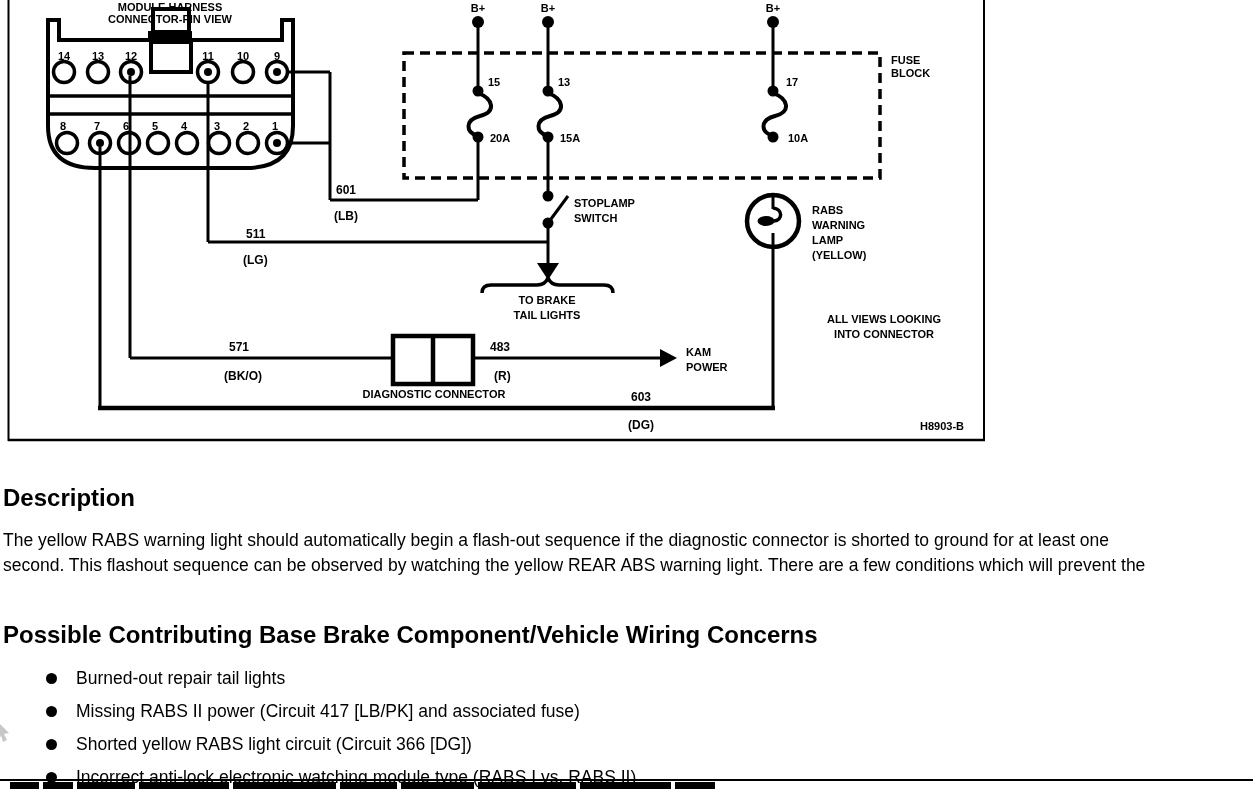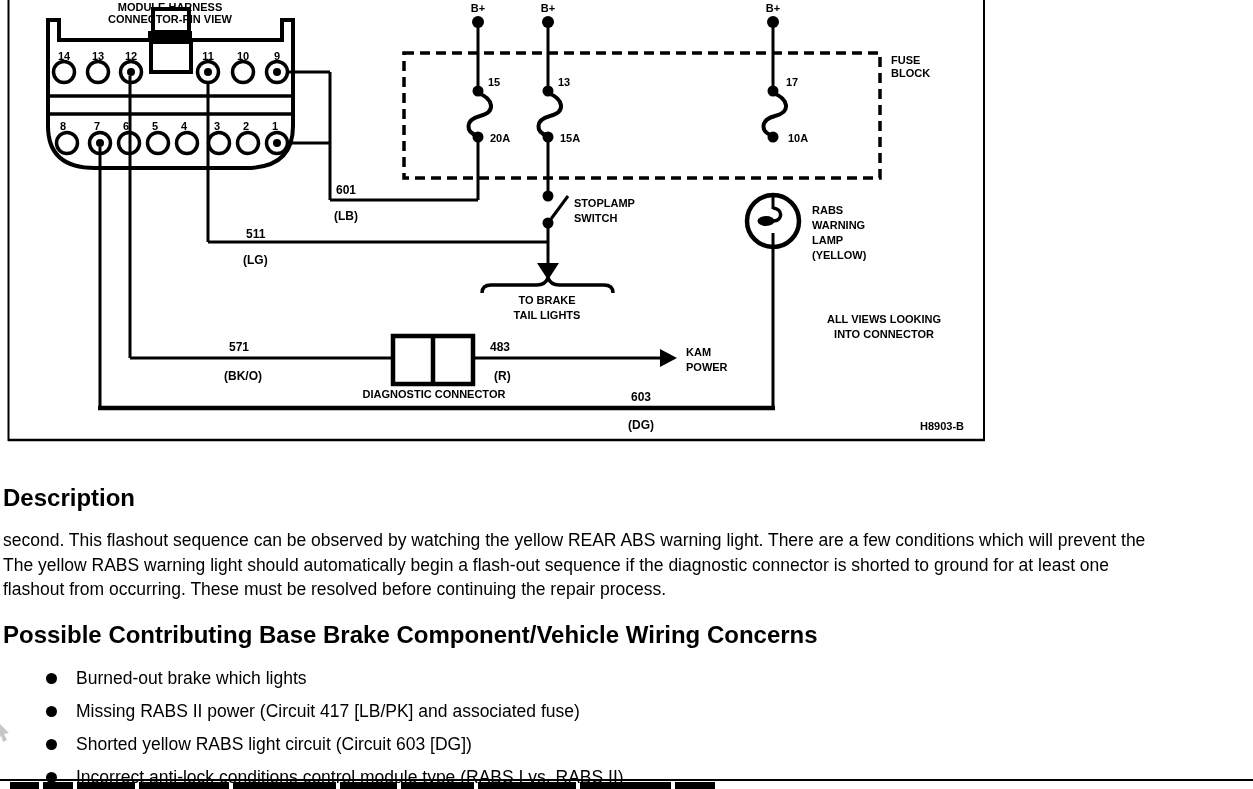--- a/index.html
+++ b/index.html
@@ -208,42 +208,41 @@
   <g>
     <text class="fs11 mid" x="884" y="323">ALL VIEWS LOOKING</text>
     <text class="fs11 mid" x="884" y="338">INTO CONNECTOR</text>
   </g>
   <text class="fs11" x="920" y="430">H8903-B</text>
 </svg>
 
 <div class="doc-heading" style="top:484px">Description</div>
 
 <div class="doc-body" style="top:528px">
+  <div>The yellow RABS warning light should automatically begin a flash-out sequence if the diagnostic connector is shorted to ground for at least one</div>
   <div>second. This flashout sequence can be observed by watching the yellow REAR ABS warning light. There are a few conditions which will prevent the</div>
-  <div>The yellow RABS warning light should automatically begin a flash-out sequence if the diagnostic connector is shorted to ground for at least one</div>
-  <div>flashout from occurring. These must be resolved before continuing the repair process.</div>
 </div>
 
 <div class="doc-heading" style="top:621px">Possible Contributing Base Brake Component/Vehicle Wiring Concerns</div>
 
 <div class="bullet-row" style="top:668px">
   <span class="bullet-dot"></span>
-  <span class="bullet-text">Burned-out brake which lights</span>
+  <span class="bullet-text">Burned-out repair tail lights</span>
 </div>
 <div class="bullet-row" style="top:701px">
   <span class="bullet-dot"></span>
   <span class="bullet-text">Missing RABS II power (Circuit 417 [LB/PK] and associated fuse)</span>
 </div>
 <div class="bullet-row" style="top:734px">
   <span class="bullet-dot"></span>
-  <span class="bullet-text">Shorted yellow RABS light circuit (Circuit 603 [DG])</span>
+  <span class="bullet-text">Shorted yellow RABS light circuit (Circuit 366 [DG])</span>
 </div>
 <div class="bullet-row" style="top:767px">
   <span class="bullet-dot"></span>
-  <span class="bullet-text">Incorrect anti-lock conditions control module type (RABS I vs. RABS II)</span>
+  <span class="bullet-text">Incorrect anti-lock electronic watching module type (RABS I vs. RABS II)</span>
 </div>
 
 <svg class="cursor-artifact" width="14" height="40" viewBox="0 0 14 40">
   <polygon points="0,12 9,21 4,22 7,28 3,30 1,23 0,26" fill="#9a9a9a"></polygon>
 </svg>
 
 <div class="bottom-line"></div>
 <div>
   <div class="bar-seg" style="left:10px;width:29px"></div>
   <div class="bar-seg" style="left:43px;width:30px"></div>

